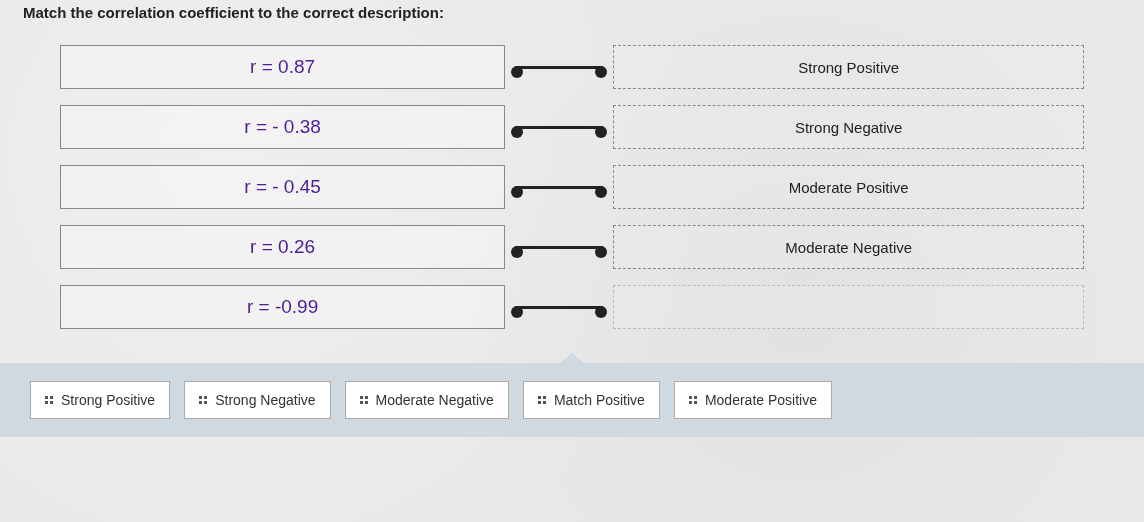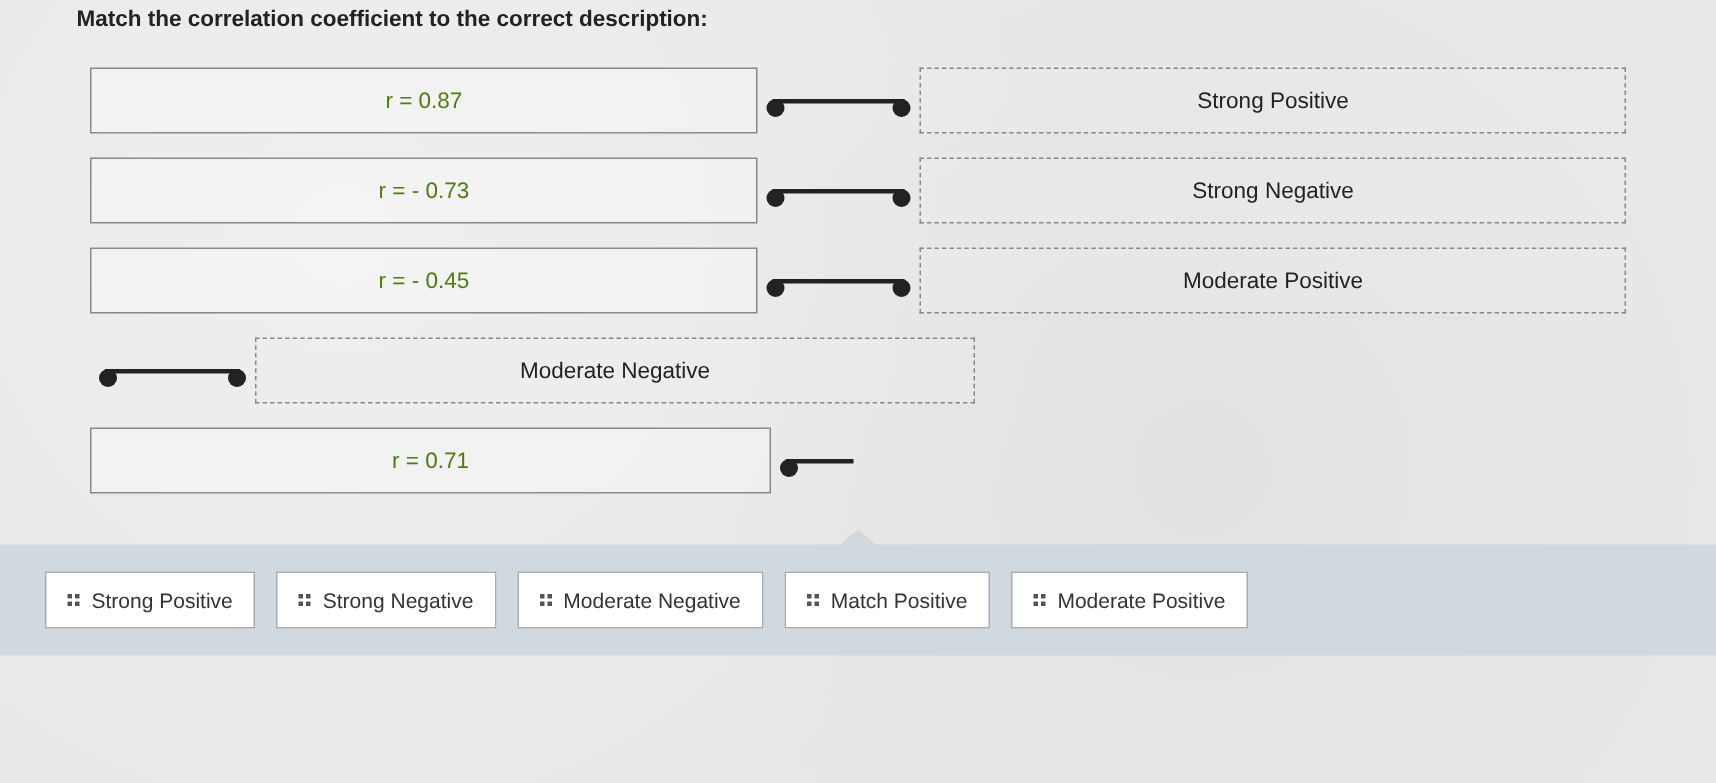--- a/index.html
+++ b/index.html
@@ -15,43 +15,42 @@
       width: 1144px;
       height: 522px;
       overflow: hidden;
       color: #333;
     }
     .title {
       font-size: 15px;
       font-weight: bold;
       padding: 4px 23px;
       color: #222;
-      margin-left: 28px;
     }
     .match-area {
       padding: 20px 60px 10px 60px;
       position: relative;
     }
     .row {
       display: flex;
       align-items: center;
       margin-bottom: 16px;
       position: relative;
       height: 44px;
     }
     .left-box {
       width: 454px;
       height: 44px;
       background: rgba(255,255,255,0.3);
       border: 1px solid #888;
       display: flex;
       align-items: center;
       justify-content: center;
-      font-size: 15px;
-      color: #4d7c0f;
+      font-size: 19px;
+      color: #4c1d95;
     }
     .connector {
       width: 90px;
       height: 4px;
       position: relative;
       display: flex;
       align-items: center;
       justify-content: center;
       margin: 0 10px;
     }
@@ -142,55 +141,58 @@
       <div class="left-box">r = 0.87</div>
       <div class="connector">
         <div class="connector-line">
           <div class="connector-dot dot-left"></div>
           <div class="connector-dot dot-right"></div>
         </div>
       </div>
       <div class="right-box">Strong Positive</div>
     </div>
     <div class="row">
-      <div class="left-box">r = - 0.73</div>
+      <div class="left-box">r = - 0.38</div>
       <div class="connector">
         <div class="connector-line">
           <div class="connector-dot dot-left"></div>
           <div class="connector-dot dot-right"></div>
         </div>
       </div>
       <div class="right-box">Strong Negative</div>
     </div>
     <div class="row">
       <div class="left-box">r = - 0.45</div>
       <div class="connector">
         <div class="connector-line">
           <div class="connector-dot dot-left"></div>
           <div class="connector-dot dot-right"></div>
         </div>
       </div>
       <div class="right-box">Moderate Positive</div>
     </div>
     <div class="row">
+      <div class="left-box">r = 0.26</div>
       <div class="connector">
         <div class="connector-line">
           <div class="connector-dot dot-left"></div>
           <div class="connector-dot dot-right"></div>
         </div>
       </div>
       <div class="right-box">Moderate Negative</div>
     </div>
     <div class="row">
-      <div class="left-box">r = 0.71</div>
-      <div class="connector connector-half">
-        <div class="connector-line" style="width: 50%; margin-right: auto;">
-          <div class="connector-dot dot-left"></div>
-        </div>
-      </div>
+      <div class="left-box">r = -0.99</div>
+      <div class="connector">
+        <div class="connector-line">
+          <div class="connector-dot dot-left"></div>
+          <div class="connector-dot dot-right"></div>
+        </div>
+      </div>
+      <div class="right-box empty"></div>
     </div>
   </div>
 
 <div class="options-bar" id="options-bar">
     <div class="option-chip">
       <span class="drag-icon">
         <span>
           <i></i>
           <i></i>
         </span>

